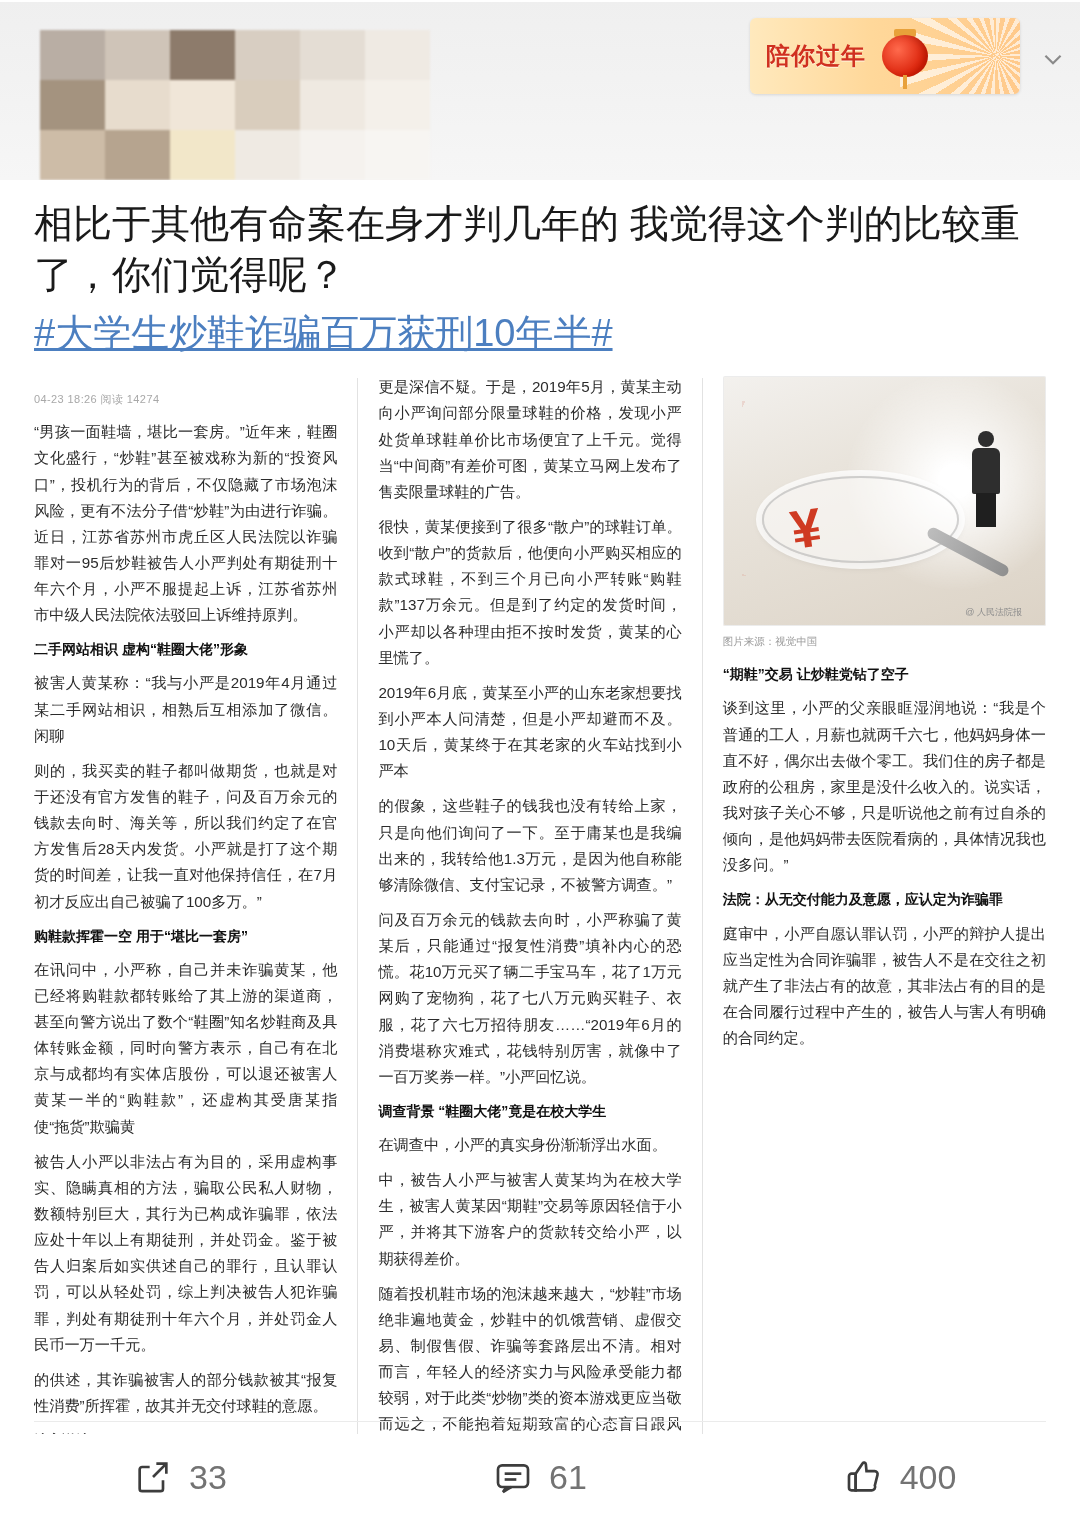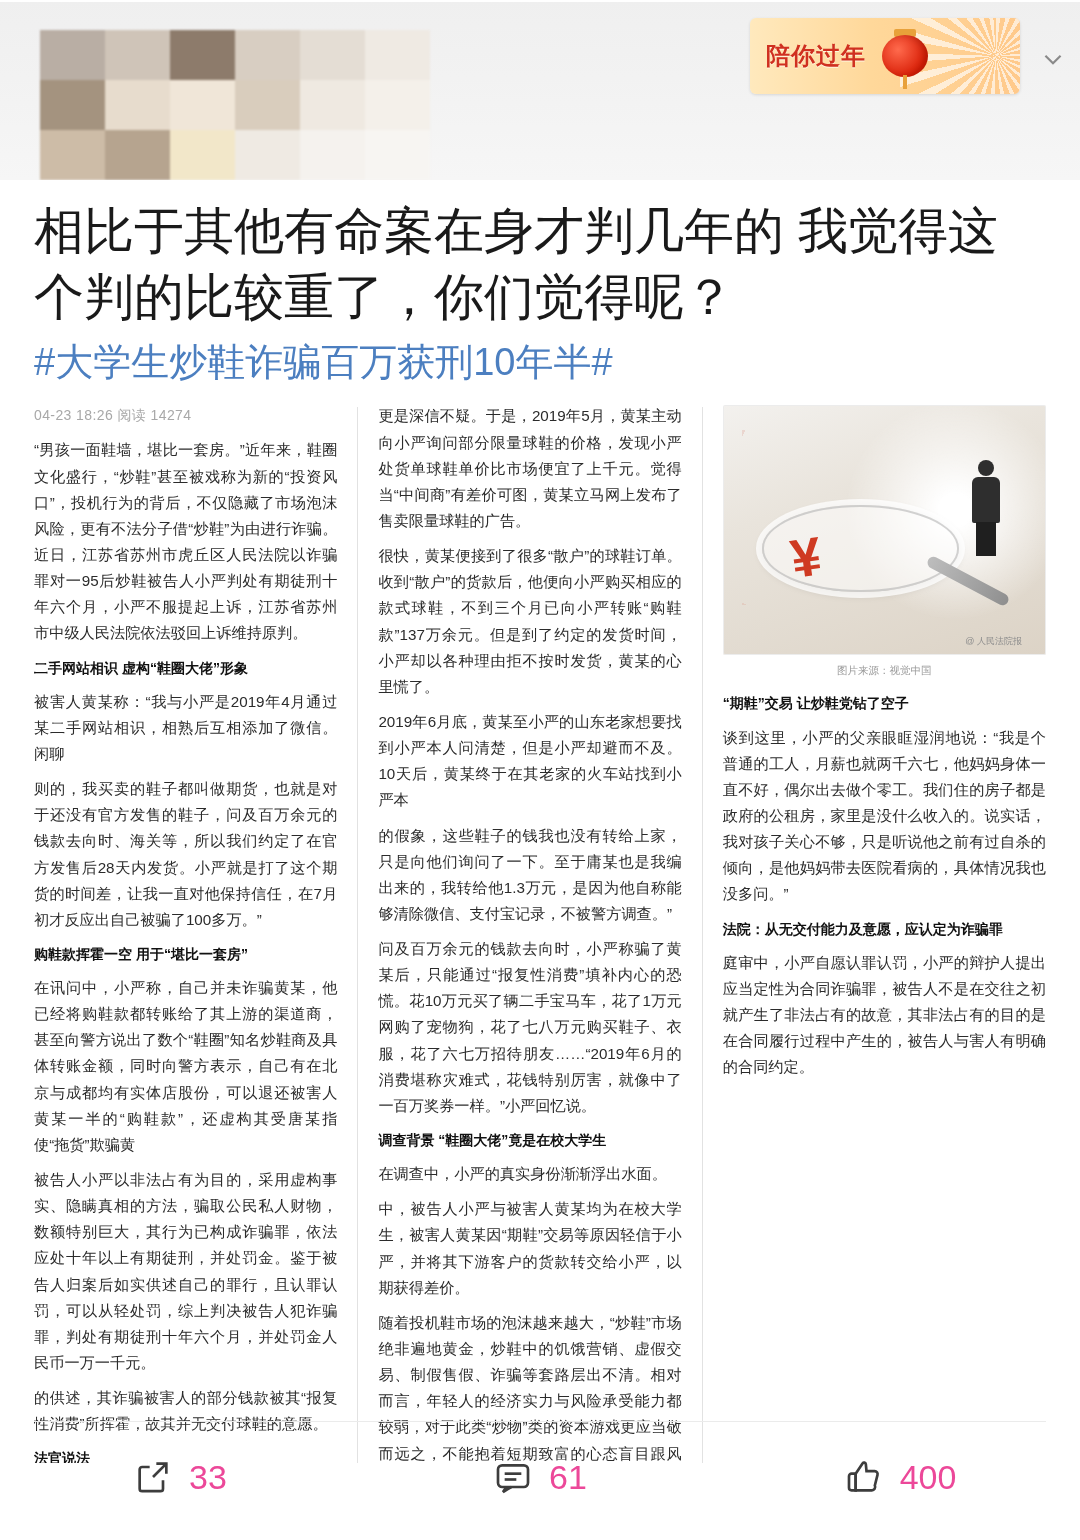--- a/index.html
+++ b/index.html
@@ -66,28 +66,29 @@
     width:26px;height:26px;
   }
   .chev svg{width:26px;height:26px;}
 
   
   .headline{
     padding:18px 34px 0 34px;
   }
   .headline h1{
     margin:0;
-    font-size:50px;line-height:1.32;
+    font-size:39px;line-height:1.32;
     font-weight:normal;
     color:#1a1a1a;
   }
   .topic{
     margin:8px 0 0 0;
     font-size:38px;line-height:1.3;
     color:#4c7fc0;
+    text-decoration:underline;
   }
 
   
   .article{
     position:relative;
     margin:16px 34px 0 34px;
     display:flex;
     gap:20px;
     height:1060px;
     overflow:hidden;
@@ -100,21 +101,21 @@
     text-align:justify;
     position:relative;
   }
   .col.c1{width:306px;}
   .col.c2{width:306px;}
   .col.c3{width:326px;}
   .col-sep{
     width:1px;background:#e2e2e2;align-self:stretch;margin-top:4px;
   }
   .meta{
-    font-size:14px;color:#a8a8a8;margin-bottom:10px;letter-spacing:.4px;
+    font-size:11px;color:#a8a8a8;margin-bottom:10px;letter-spacing:.4px;margin-top:16px;
   }
   .col p{margin:0 0 9px 0;}
   .sub{
     font-weight:bold;color:#111;margin:10px 0 8px 0;font-size:14px;
   }
 
   
   .news-img{
     width:100%;height:250px;border-radius:2px;margin:2px 0 6px 0;
     position:relative;overflow:hidden;
@@ -151,34 +152,34 @@
   .news-img .person{
     position:absolute;right:13%;top:22%;width:36px;height:96px;
   }
   .news-img .person .head{position:absolute;left:10px;top:0;width:16px;height:16px;border-radius:50%;background:#2e2e2e;}
   .news-img .person .torso{position:absolute;left:4px;top:17px;width:28px;height:46px;background:#2e2e2e;border-radius:6px 6px 2px 2px;}
   .news-img .person .legs{position:absolute;left:8px;top:62px;width:20px;height:34px;background:#1f1f1f;}
   .news-img .wm{
     position:absolute;right:24px;bottom:6px;font-size:9px;color:#8d8d8d;
   }
   .img-cap{
-    font-size:10.5px;color:#9a9a9a;text-align:center;margin:0 0 12px 0;
+    font-size:10.5px;color:#9a9a9a;margin:0 0 12px 0;
   }
 
   
   .divider{
     position:absolute;left:34px;right:34px;bottom:118px;height:1px;background:#ebebeb;
   }
   .actions{
     position:absolute;left:0;right:0;bottom:18px;height:90px;
     display:flex;align-items:center;
   }
   .action{
     flex:1;display:flex;align-items:center;justify-content:center;gap:16px;
-    color:#ec4899;
+    color:#737373;
   }
   .action .num{font-size:34px;}
   .action svg{display:block;}
   .top-fade{
     position:absolute;left:0;right:0;top:0;height:2px;background:#fff;
   }
 </style>
 </head>
 <body>
 

